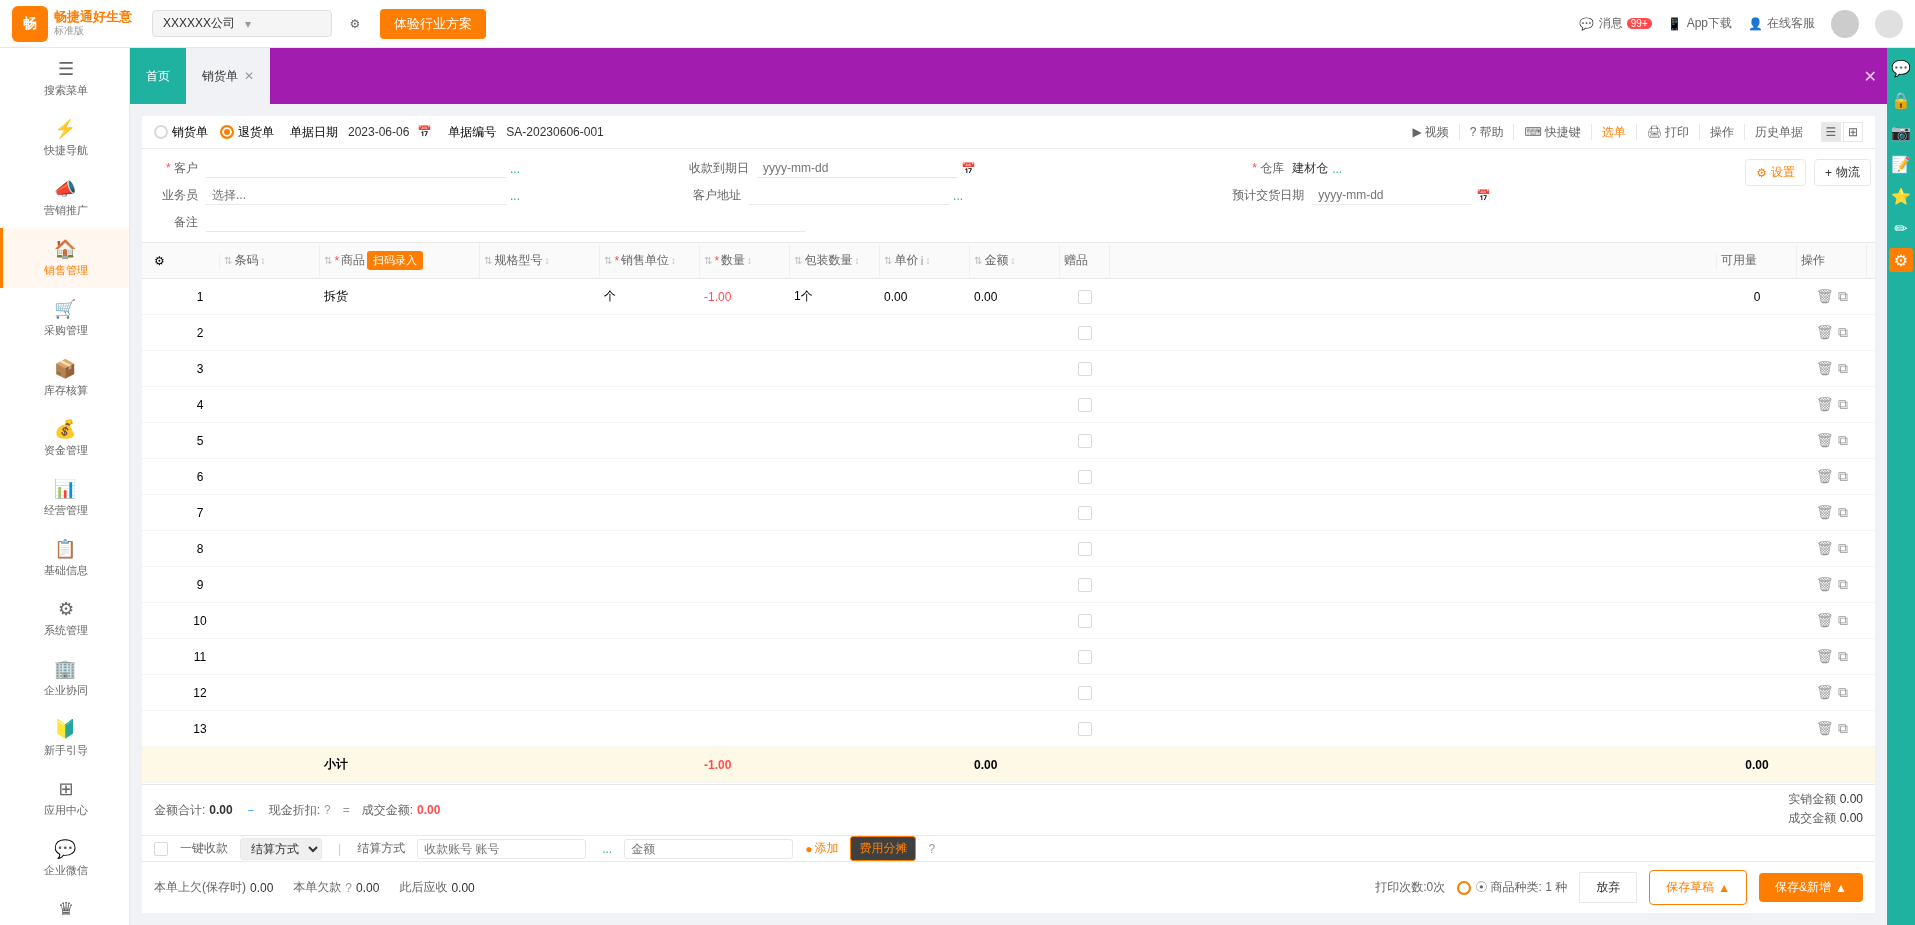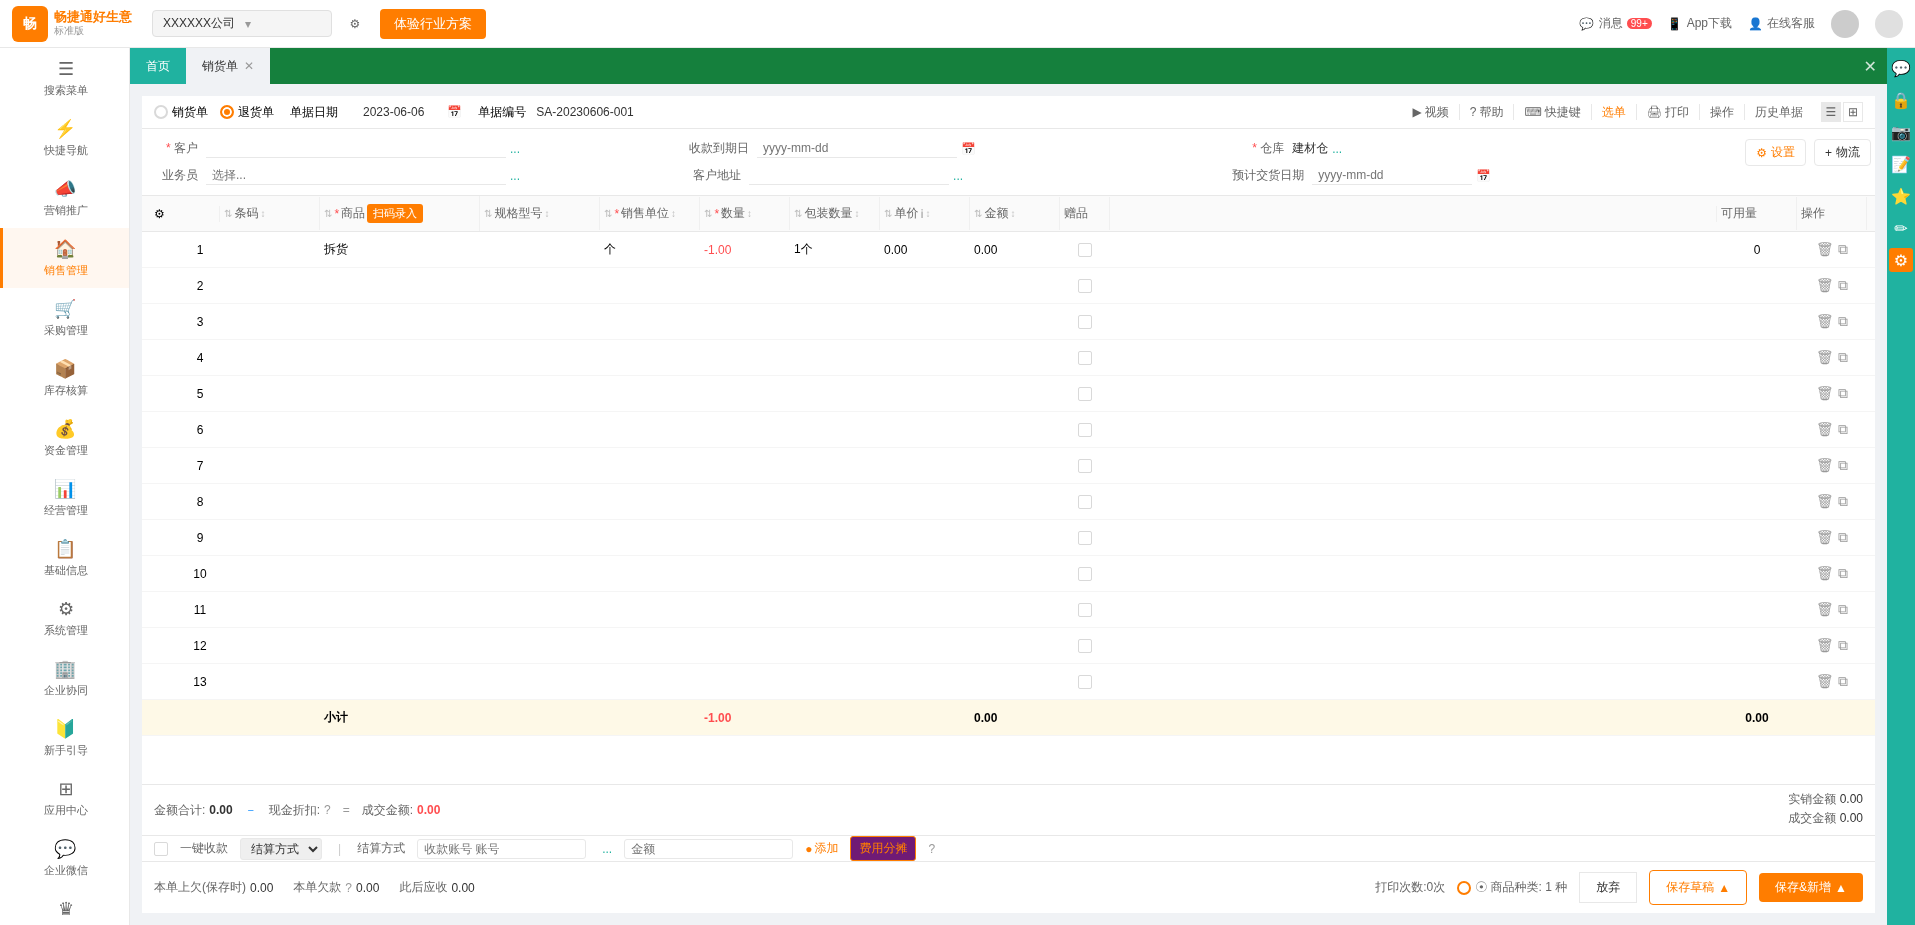--- a/index.html
+++ b/index.html
@@ -28,40 +28,40 @@
     .sidebar { width: 130px; background: #fff; border-right: 1px solid #e8e8e8; display: flex; flex-direction: column; flex-shrink: 0; }
     .sidebar-item { display: flex; flex-direction: column; align-items: center; padding: 10px 0; cursor: pointer; color: #666; border-left: 3px solid transparent; }
     .sidebar-item.active { background: #fff7f0; color: #ff7d00; border-left-color: #ff7d00; }
     .sidebar-item .s-icon { font-size: 18px; margin-bottom: 3px; }
     .sidebar-item .s-label { font-size: 11px; }
 
     
     .content-area { flex: 1; display: flex; flex-direction: column; overflow: hidden; }
 
     
-    .tab-bar { height: 36px; background: #15803d; display: flex; align-items: stretch; flex-shrink: 0; }
+    .tab-bar { height: 56px; background: #a21caf; display: flex; align-items: stretch; flex-shrink: 0; }
     .tab-item { display: flex; align-items: center; padding: 0 16px; cursor: pointer; color: rgba(255,255,255,0.8); gap: 6px; font-size: 13px; }
     .tab-item.active { background: #f0f2f5; color: #333; }
     .tab-item.home { background: #20b2a0; color: white; }
     .tab-close { color: #999; font-size: 12px; cursor: pointer; }
     .tab-right { margin-left: auto; display: flex; align-items: center; padding-right: 10px; }
     .tab-close-all { color: rgba(255,255,255,0.8); font-size: 16px; cursor: pointer; }
 
     
     .page-content { flex: 1; padding: 12px; overflow: hidden; display: flex; flex-direction: column; background: #f0f2f5; }
 
     
     .doc-toolbar { background: white; padding: 6px 12px; display: flex; align-items: center; gap: 16px; border-bottom: 1px solid #e8e8e8; flex-shrink: 0; font-size: 12px; }
     .doc-type-radio { display: flex; align-items: center; gap: 12px; }
     .radio-item { display: flex; align-items: center; gap: 4px; cursor: pointer; }
     .radio-dot { width: 14px; height: 14px; border-radius: 50%; border: 2px solid #d9d9d9; display: inline-block; }
     .radio-dot.active { border-color: #ff7d00; background: #ff7d00; box-shadow: inset 0 0 0 2px white; }
     .toolbar-right { margin-left: auto; display: flex; align-items: center; gap: 10px; }
     .tool-btn { display: flex; align-items: center; gap: 3px; color: #666; cursor: pointer; font-size: 12px; }
-    .date-field { display: flex; align-items: center; gap: 19px; }
+    .date-field { display: flex; align-items: center; gap: 4px; }
     .doc-no-field { display: flex; align-items: center; gap: 4px; }
 
     
     .form-section { background: white; padding: 10px 4px; border-bottom: 1px solid #e8e8e8; flex-shrink: 0; }
     .form-row { display: flex; align-items: center; margin-bottom: 8px; gap: 0; }
     .form-row:last-child { margin-bottom: 0; }
     .form-field { display: flex; align-items: center; flex: 1; min-width: 0; }
     .form-label { color: #666; white-space: nowrap; min-width: 60px; text-align: right; padding-right: 8px; }
     .form-label.required::before { content: '* '; color: #ff4d4f; }
     .form-input { flex: 1; border: none; border-bottom: 1px solid #e8e8e8; padding: 2px 6px; outline: none; color: #333; min-width: 0; }
@@ -119,21 +119,21 @@
     .deal-amount-label { color: #666; }
     .deal-amount-val { color: #333; }
 
     
     .payment-bar { background: white; border-top: 1px solid #e8e8e8; padding: 0 12px; display: flex; align-items: center; gap: 12px; flex-shrink: 0; }
     .pay-checkbox { width: 14px; height: 14px; border: 1px solid #d9d9d9; cursor: pointer; }
     .pay-label { color: #666; }
     .pay-select { border: 1px solid #e8e8e8; border-radius: 3px; padding: 2px 6px; color: #333; min-width: 80px; }
     .pay-input { border: 1px solid #e8e8e8; border-radius: 3px; padding: 2px 6px; color: #333; min-width: 60px; }
     .add-btn { color: #ff7d00; cursor: pointer; display: flex; align-items: center; gap: 2px; }
-    .expense-btn { border: 1px solid #ff7d00; color: #ff7d00; background: #701a75; border-radius: 3px; padding: 3px 8px; cursor: pointer; }
+    .expense-btn { border: 1px solid #ff7d00; color: #ff7d00; background: #404040; border-radius: 3px; padding: 3px 8px; cursor: pointer; }
     .help-icon { color: #999; cursor: pointer; }
 
     
     .bottom-bar { background: white; border-top: 1px solid #e8e8e8; padding: 8px 12px; display: flex; align-items: center; gap: 20px; flex-shrink: 0; }
     .bottom-stat { display: flex; align-items: center; gap: 4px; color: #666; }
     .bottom-stat-val { color: #333; }
     .bottom-right { margin-left: auto; display: flex; align-items: center; gap: 12px; }
     .print-count { color: #666; }
     .product-type { display: flex; align-items: center; gap: 4px; color: #666; }
     .product-type .radio-dot { border-color: #ff7d00; }
@@ -357,20 +357,24 @@
               <div class="form-field" style="margin-left:30px;">
                 <span class="form-label">客户地址</span>
                 <input class="form-input" placeholder="" style="max-width: 200px;">
                 <span class="form-ellipsis">...</span>
               </div>
               <div class="form-field" style="margin-left:30px;">
                 <span class="form-label">预计交货日期</span>
                 <input class="form-input" placeholder="yyyy-mm-dd" style="max-width: 160px;">
                 <span class="form-calendar">📅</span>
               </div>
+            </div>
+            <div class="form-row">
+              <span class="form-label">备注</span>
+              <input class="form-input" placeholder="" style="max-width: 600px;">
             </div>
           </div>
           <div class="right-btns">
             <button class="settings-btn">
               <span>⚙</span>
               <span>设置</span>
             </button>
             <button class="logistics-btn">
               <span>+</span>
               <span>物流</span>

